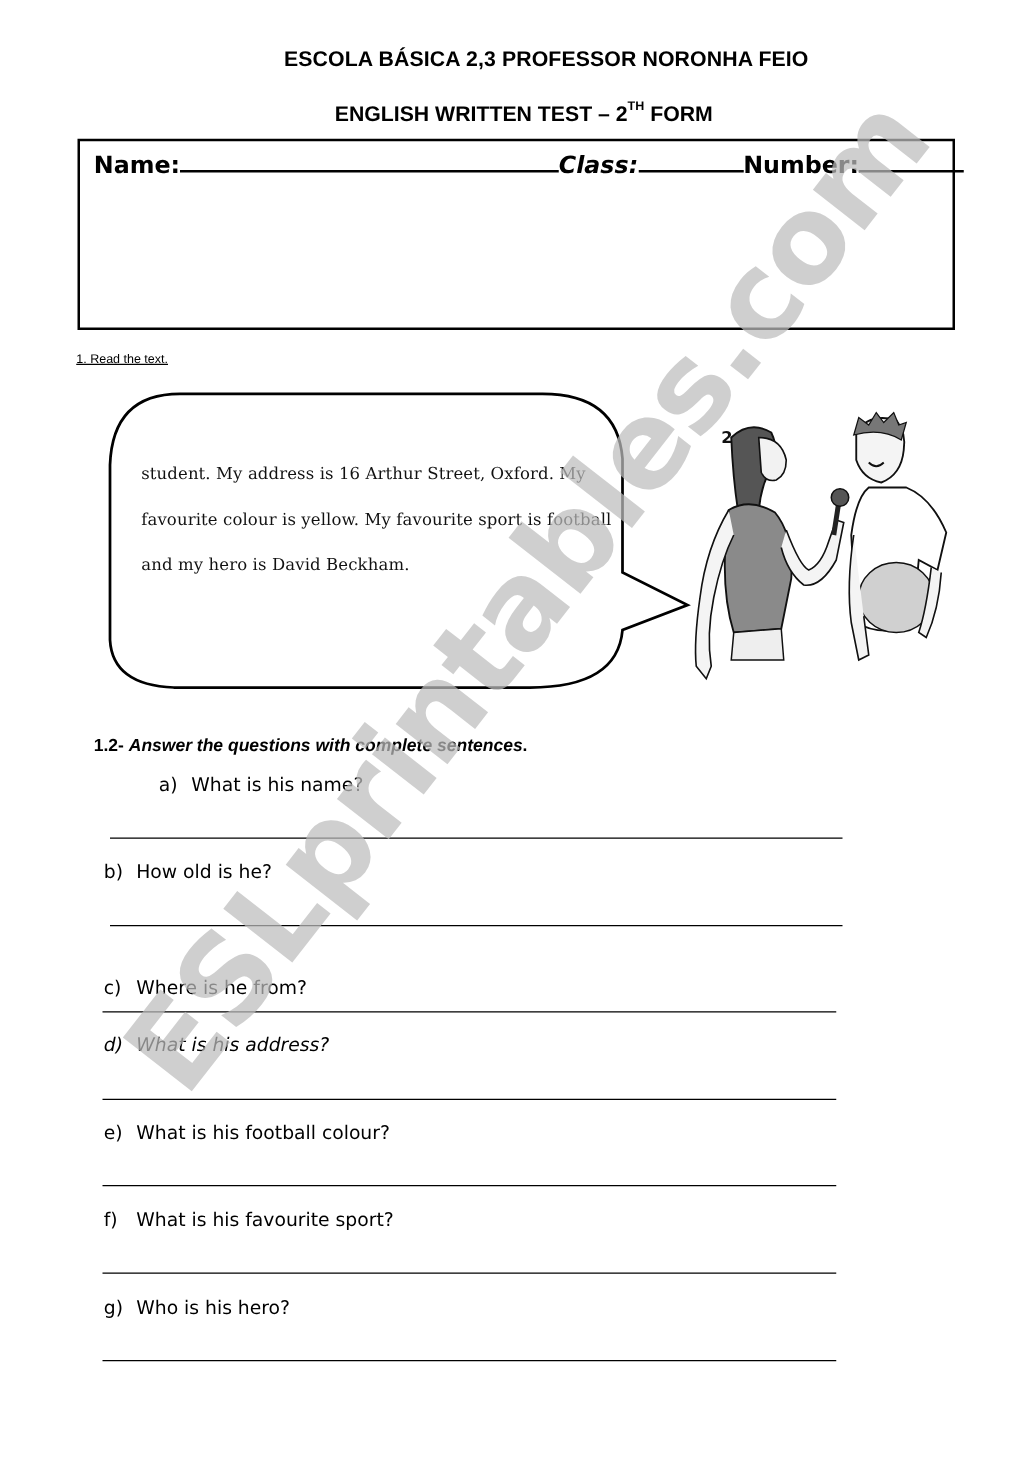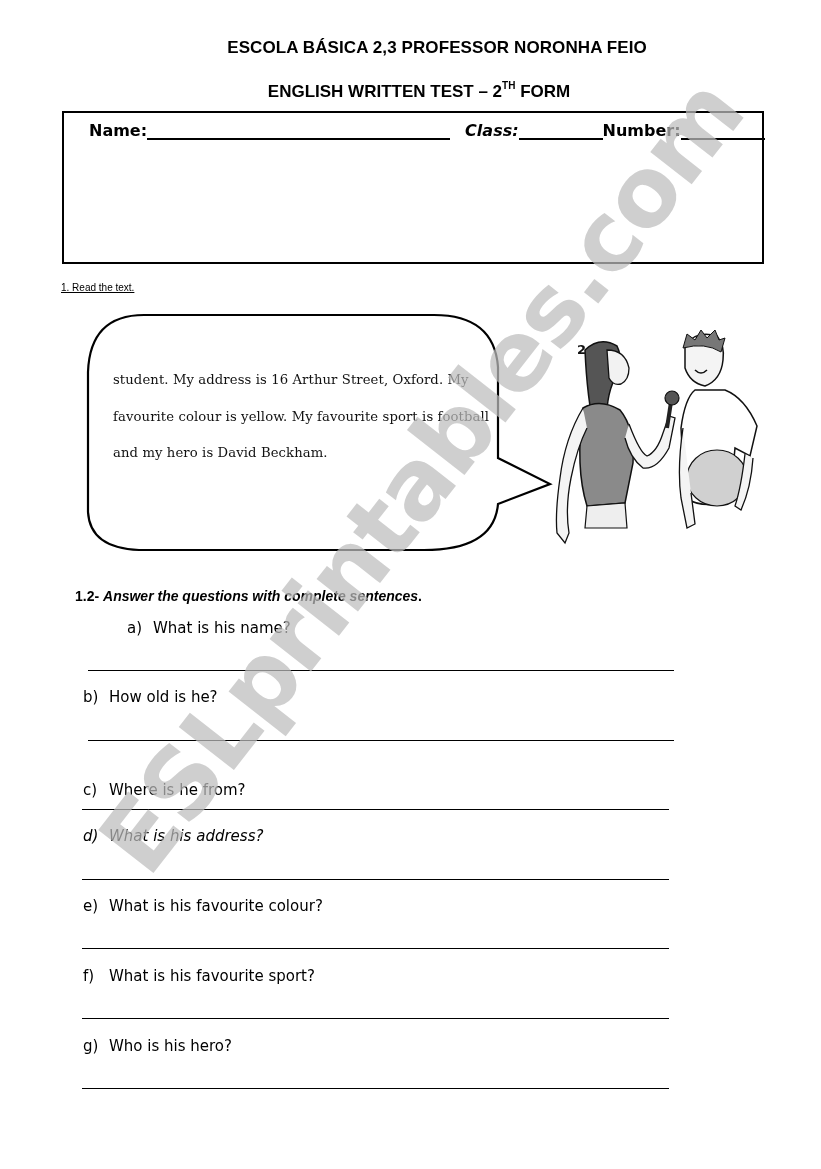--- a/index.html
+++ b/index.html
@@ -8,22 +8,22 @@
   .abs { position: absolute; }
 
   .school-title { left: 0; width: 874px; top: 38px; text-align: center;
     font-size: 17px; font-weight: bold; letter-spacing: 0.1px; }
   .test-title { left: 0; width: 838px; top: 82px; text-align: center;
     font-size: 17px; font-weight: bold; }
   .test-title sup { font-size: 10px; position: relative; top: -2px; vertical-align: top; }
 
   .info-box { left: 62px; top: 111px; width: 698px; height: 149px;
     border: 2.5px solid #000; }
-  .info-row { position: absolute; left: 25px; font-family: "DejaVu Sans", sans-serif;
-    font-weight: bold; font-size: 16px; display: flex; align-items: center; white-space: nowrap; }
+  .info-row { position: absolute; left: 11px; font-family: "DejaVu Sans", sans-serif;
+    font-weight: bold; font-size: 19px; display: flex; align-items: flex-start; white-space: nowrap; }
   .info-row .lbl { padding-bottom: 1px; }
   .info-row .blank { border-bottom: 2px solid #000; height: 15px; display: inline-block; }
 
   .section-1 { left: 61px; top: 282px; font-size: 10px; text-decoration: underline; }
 
   .bubble-svg { left: 84px; top: 312px; }
   .bubble-text { left: 113px; top: 362px; width: 363px;
     font-family: "DejaVu Serif", serif; font-size: 13.2px; line-height: 36.5px;
     color: #111; letter-spacing: 0.1px; text-align: justify; }
   .bubble-text .line { display: block; white-space: nowrap; }
@@ -44,21 +44,21 @@
 </head>
 <body>
 
 <div class="abs school-title">ESCOLA BÁSICA 2,3 PROFESSOR NORONHA FEIO</div>
 <div class="abs test-title"><span>ENGLISH WRITTEN TEST – 2</span><sup>TH</sup><span> FORM</span></div>
 
 <div class="abs info-box">
   <div class="info-row" style="top:8px;">
     <span class="lbl">Name:</span>
     <span class="blank" style="width:303px;"></span>
-    <span class="lbl" style="margin-left:15px; font-style:italic;">Class:</span>
+    <span class="lbl" style="margin-left:0; font-style:italic;">Class:</span>
     <span class="blank" style="width:84px;"></span>
     <span class="lbl">Number:</span>
     <span class="blank" style="width:84px;"></span>
   </div>
 </div>
 
 <div class="abs section-1">1. Read the text.</div>
 
 <svg class="abs bubble-svg" width="470" height="245" viewBox="0 0 470 245">
   <path d="M 60 3 L 350 3 Q 410 3 414 55 L 414 146 L 466 172 L 414 192 Q 410 238 340 238 L 55 238 Q 6 236 4 200 L 4 60 Q 6 3 60 3 Z" fill="#ffffff" stroke="#000" stroke-width="2.2"></path>
@@ -106,21 +106,21 @@
 
 <div class="abs question" style="left:83px; top:688px;"><span class="letter">b)</span><span>How old is he?</span></div>
 <div class="abs answer-line" style="left:88px; top:740px; width:586px;"></div>
 
 <div class="abs question" style="left:83px; top:781px;"><span class="letter">c)</span><span>Where is he from?</span></div>
 <div class="abs answer-line" style="left:82px; top:809px; width:587px;"></div>
 
 <div class="abs question" style="left:83px; top:827px;font-style:italic;"><span class="letter">d)</span><span>What is his address?</span></div>
 <div class="abs answer-line" style="left:82px; top:879px; width:587px;"></div>
 
-<div class="abs question" style="left:83px; top:897px;"><span class="letter">e)</span><span>What is his favourite colour?</span></div>
+<div class="abs question" style="left:83px; top:897px;"><span class="letter">e)</span><span>What is his football colour?</span></div>
 <div class="abs answer-line" style="left:82px; top:948px; width:587px;"></div>
 
 <div class="abs question" style="left:83px; top:967px;"><span class="letter">f)</span><span>What is his favourite sport?</span></div>
 <div class="abs answer-line" style="left:82px; top:1018px; width:587px;"></div>
 
 <div class="abs question" style="left:83px; top:1037px;"><span class="letter">g)</span><span>Who is his hero?</span></div>
 <div class="abs answer-line" style="left:82px; top:1088px; width:587px;"></div>
 
 <svg class="abs watermark" width="821" height="1169" viewBox="0 0 821 1169">
   <text x="0" y="0" transform="translate(148,880) rotate(-52)" font-family="DejaVu Sans, sans-serif" font-weight="bold" font-size="96" fill="#bcbcbc" fill-opacity="0.72" letter-spacing="-2">ESLprintables.com</text>

